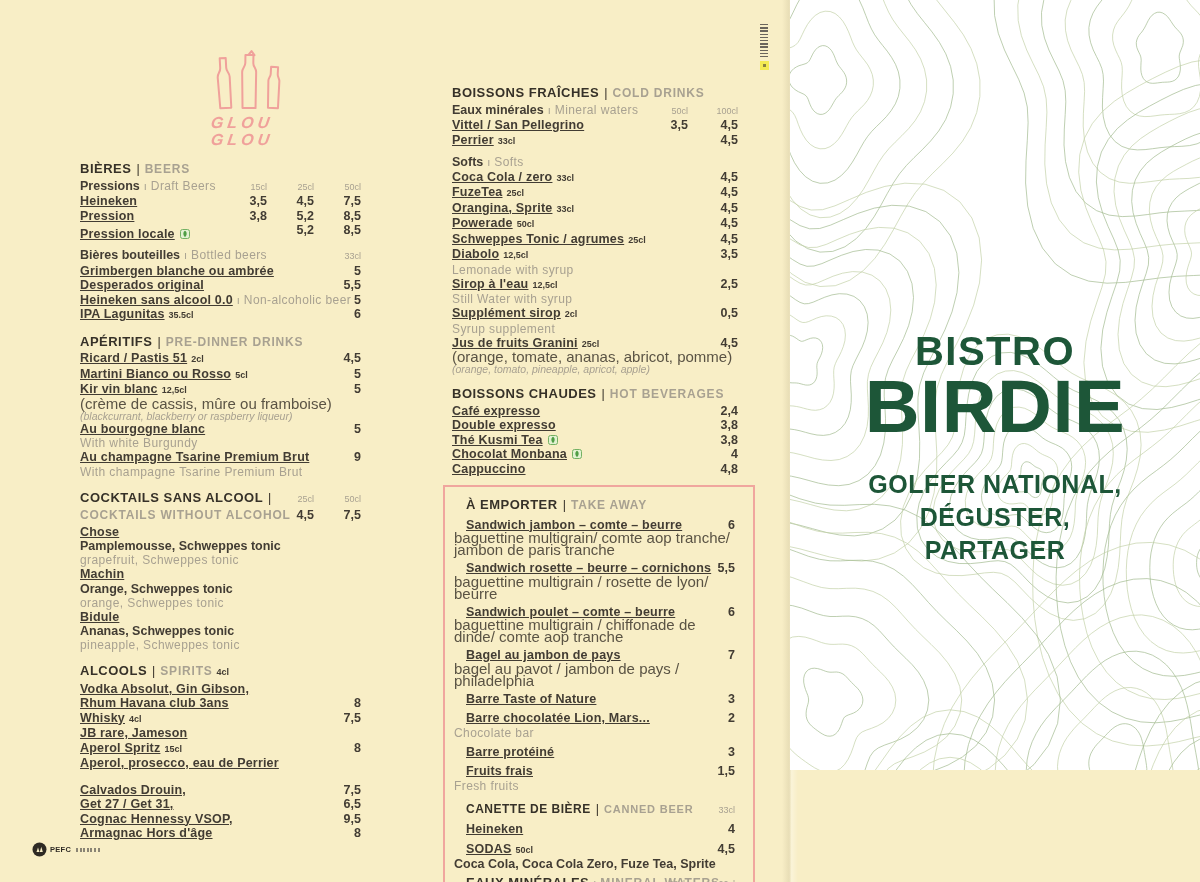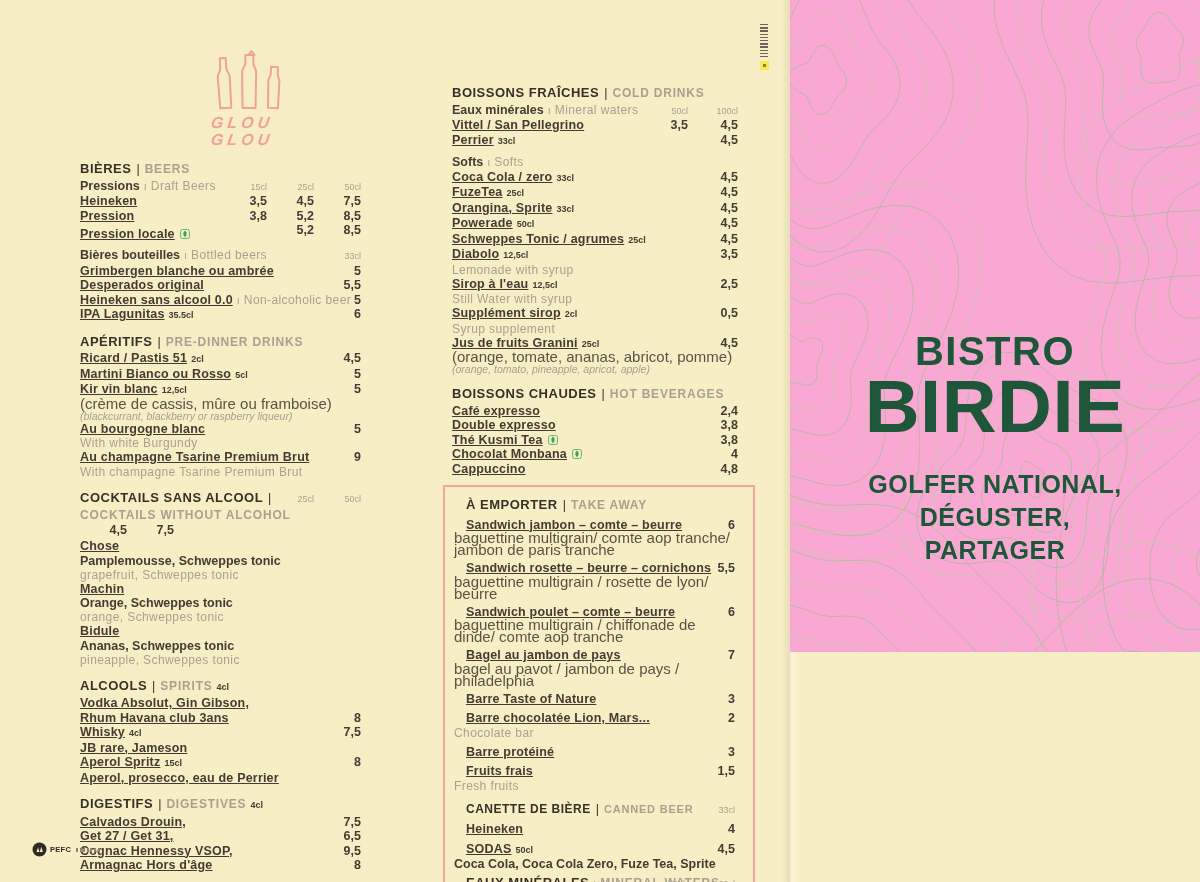--- a/index.html
+++ b/index.html
@@ -28,31 +28,31 @@
   .i-nm{font-weight:700;color:#423c33;letter-spacing:.2px;text-decoration:underline;}
   .i-sz{font-size:9px;font-weight:700;margin-left:4px;color:#423c33;}
   .line{line-height:14px;}
   .line.gray{color:#a8a191;font-size:12px;letter-spacing:.4px;}
   .line.desc{font-weight:700;color:#423c33;font-size:12.5px;}
   .line.noteit{font-size:15px;color:#5a5344;line-height:12px;}
   .line.noteitg{font-style:italic;font-size:10.5px;color:#a8a191;line-height:12px;}
   .gap{height:7px;}
   .secgap{height:12px;}
   .row.head{margin-bottom:2px;justify-content:flex-end;}
-  .head2{margin-bottom:2px;flex-direction:column;}
+  .head2{margin-bottom:2px;}
   .eco{display:inline-block;width:10px;height:10px;margin-left:5px;vertical-align:-1px;}
 
   
   .boxed{border:2px solid #f0a69e;margin:9px -17px 0 -9px;padding:11px 18px 13px 9px;}
   .boxed .row{margin-top:5px;margin-left:12px;}
   .boxed .row.head{margin-top:9px;margin-bottom:1px;}
   .boxed .row:first-child{margin-top:0;}
 
   
-  .cover{position:absolute;left:790px;top:0;width:410px;height:652px;background:#f9a8d4;overflow:hidden;}
+  .cover{position:absolute;left:790px;top:0;width:410px;height:770px;background:#ffffff;overflow:hidden;}
   .cover svg{position:absolute;left:0;top:0;}
   .fold{position:absolute;left:782px;top:0;width:16px;height:882px;
         background:linear-gradient(90deg,rgba(90,75,40,0) 0%,rgba(90,75,40,.10) 45%,rgba(255,255,250,.35) 60%,rgba(90,75,40,0) 100%);}
   .cover-text{position:absolute;left:0;right:0;top:330px;text-align:center;color:#1d5638;}
   .t1{font-size:40px;font-weight:700;letter-spacing:1.5px;line-height:42px;}
   .t2{font-size:76px;font-weight:700;letter-spacing:.5px;line-height:70px;transform:scaleY(.98);}
   .cover-sub{margin-top:26px;font-size:25px;font-weight:700;line-height:33px;letter-spacing:.5px;}
 
   
   .glou{position:absolute;left:203px;top:48px;width:100px;text-align:left;color:#f0a19b;}
@@ -260,24 +260,20 @@
         <div class="names"><span class="i-nm">Aperol Spritz</span><span class="i-sz">15cl</span></div>
         <div class="prices">
           <span class="pc">8</span>
         </div>
       </div>
       <div class="row item">
         <div class="names"><span class="i-nm">Aperol, prosecco, eau de Perrier</span></div>
         <div class="prices"></div>
       </div>
       <div class="secgap"></div>
-      <div class="row head">
-        <div class="names"><span class="h-fr">DIGESTIFS</span><span class="h-bar">|</span><span class="h-en">DIGESTIVES</span><span class="i-sz">4cl</span></div>
-        <div class="prices"></div>
-      </div>
       <div class="row item">
         <div class="names"><span class="i-nm">Calvados Drouin,</span></div>
         <div class="prices">
           <span class="pc">7,5</span>
         </div>
       </div>
       <div class="row item">
         <div class="names"><span class="i-nm">Get 27 / Get 31,</span></div>
         <div class="prices">
           <span class="pc">6,5</span>

